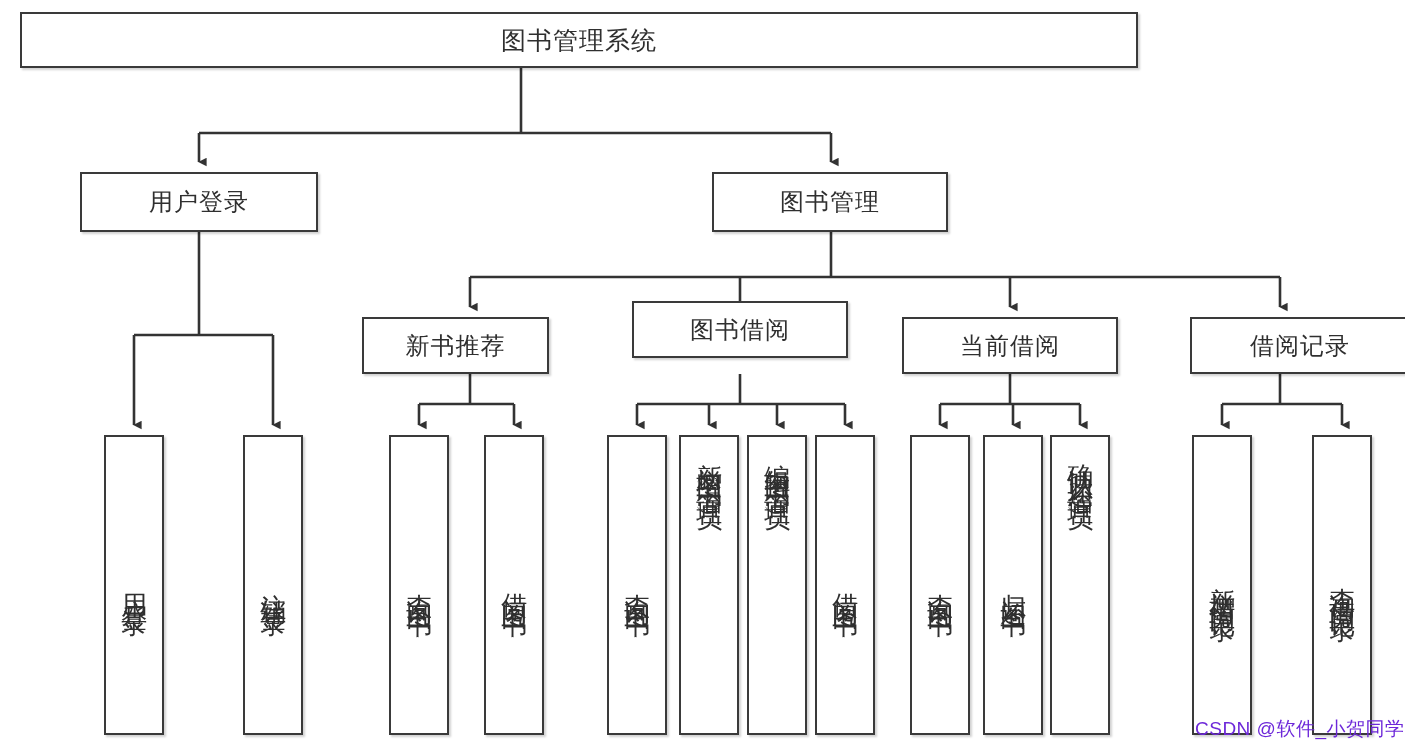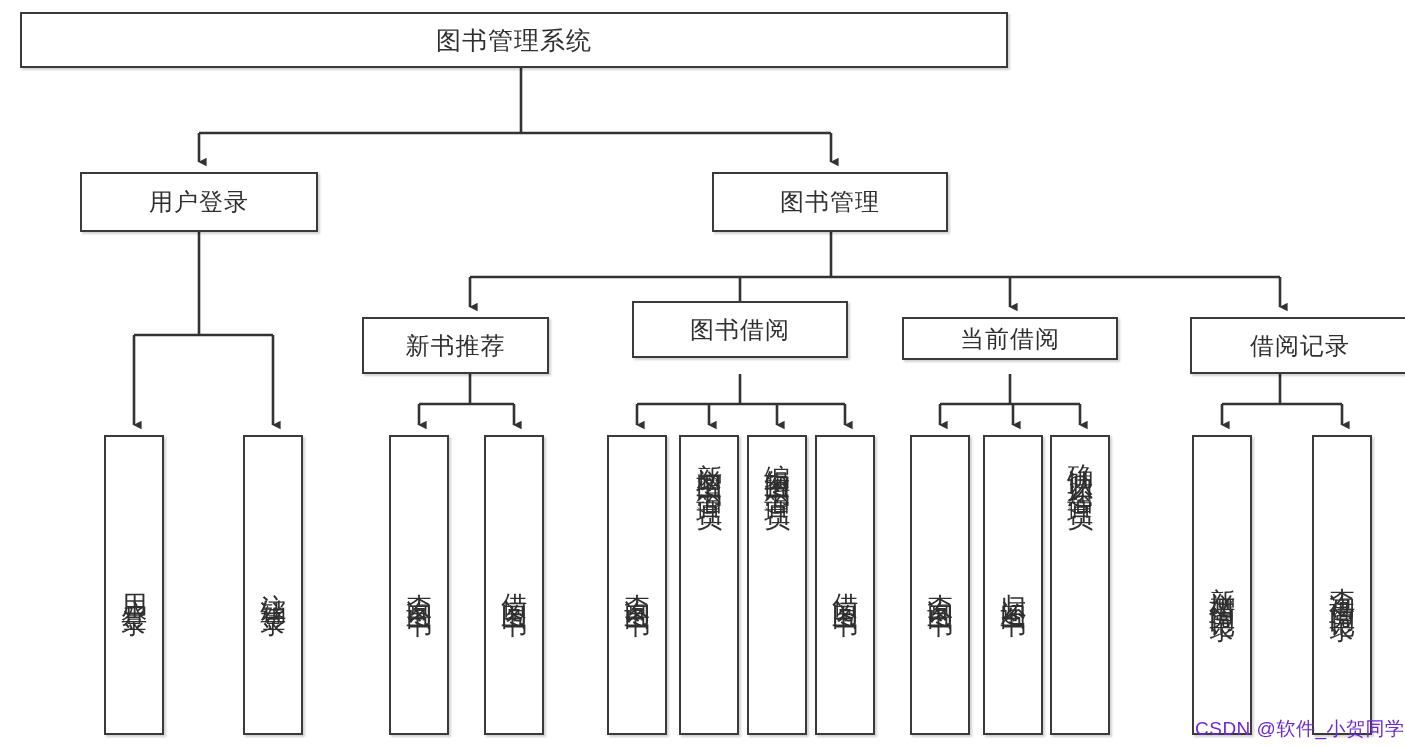--- a/index.html
+++ b/index.html
@@ -126,38 +126,38 @@
       <path d="M1013,404 L1013,425" marker-end="url(#arrow)"></path>
       <path d="M1080,404 L1080,425" marker-end="url(#arrow)"></path>
 
       <path d="M1280,374 L1280,404"></path>
       <path d="M1222,404 L1342,404"></path>
       <path d="M1222,404 L1222,425" marker-end="url(#arrow)"></path>
       <path d="M1342,404 L1342,425" marker-end="url(#arrow)"></path>
     </g>
   </svg>
 
-  <div class="node horiz root" style="left: 20px; top: 12px; width: 988px; height: 56px;">
+  <div class="node horiz root" style="left: 20px; top: 12px; width: 1118px; height: 56px;">
     <span class="node-label">图书管理系统</span>
   </div>
 
   <div class="node horiz" style="left: 80px; top: 172px; width: 238px; height: 60px;">
     <span class="node-label">用户登录</span>
   </div>
   <div class="node horiz" style="left: 712px; top: 172px; width: 236px; height: 60px;">
     <span class="node-label">图书管理</span>
   </div>
 
   <div class="node horiz" style="left: 362px; top: 317px; width: 187px; height: 57px;">
     <span class="node-label">新书推荐</span>
   </div>
   <div class="node horiz" style="left: 632px; top: 301px; width: 216px; height: 57px;">
     <span class="node-label">图书借阅</span>
   </div>
-  <div class="node horiz" style="left: 902px; top: 317px; width: 216px; height: 43px;">
+  <div class="node horiz" style="left: 902px; top: 317px; width: 216px; height: 57px;">
     <span class="node-label">当前借阅</span>
   </div>
   <div class="node horiz" style="left: 1172px; top: 317px; width: 220px; height: 57px; margin-left: 18px;">
     <span class="node-label">借阅记录</span>
   </div>
 
   <div class="node vert v-mid" style="left: 104px; top: 435px; width: 60px; height: 300px;">
     <span class="node-label">用户登录</span>
   </div>
   <div class="node vert v-mid" style="left: 243px; top: 435px; width: 60px; height: 300px;">

